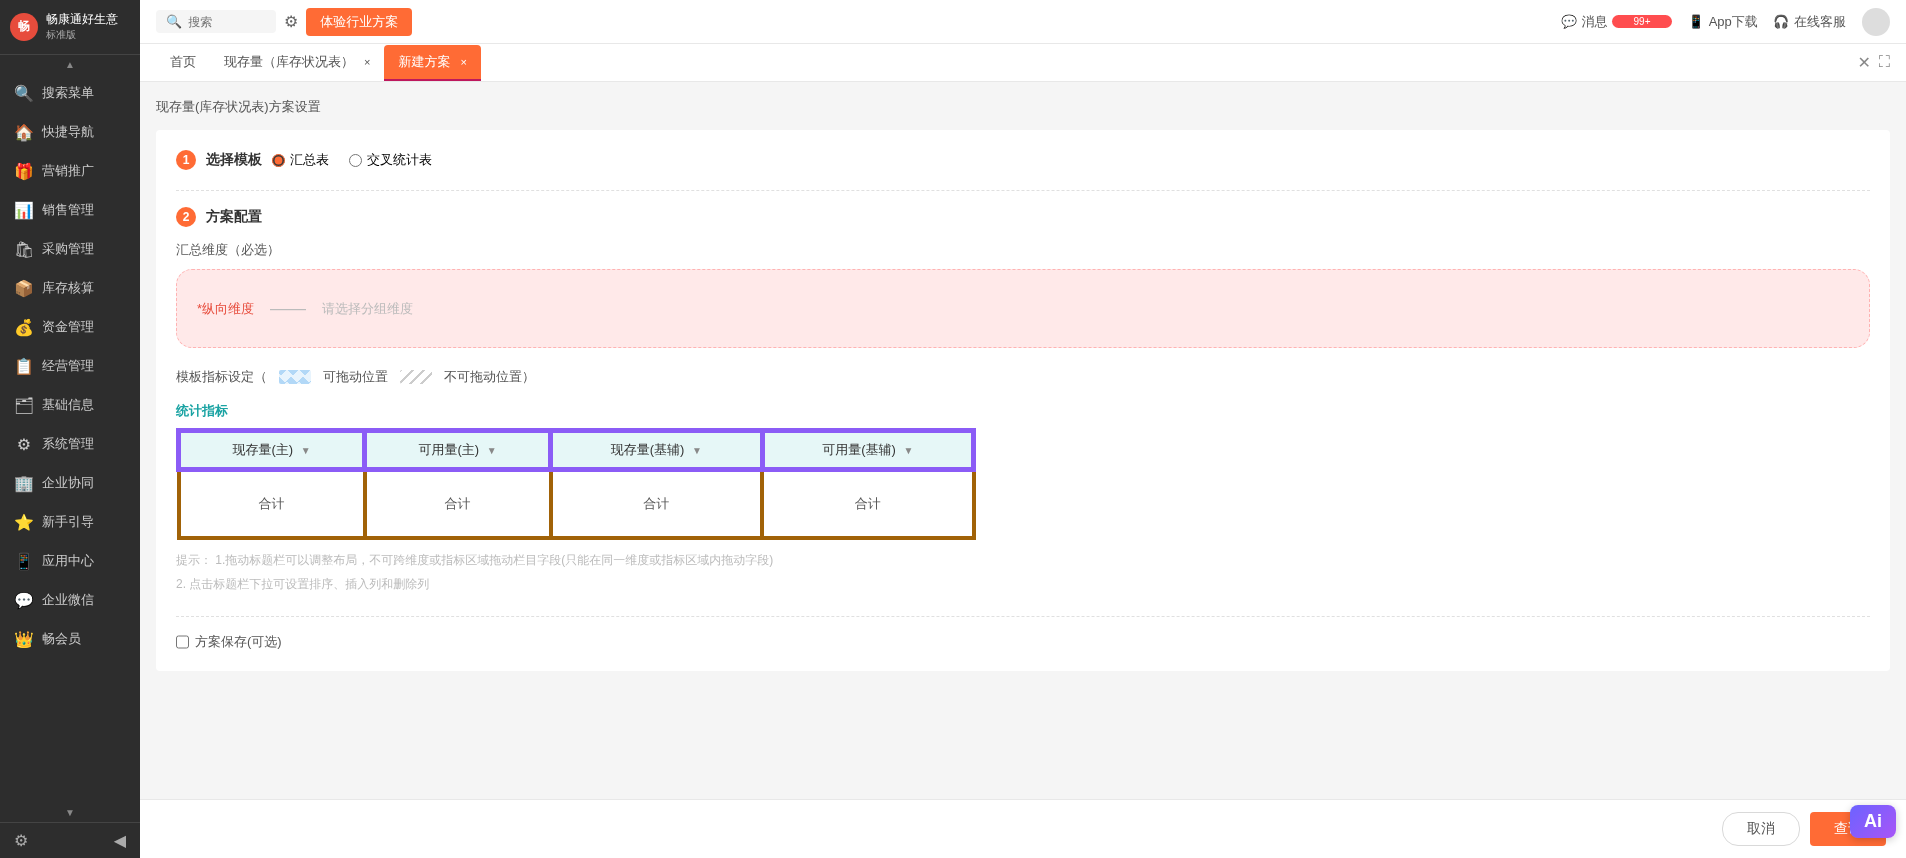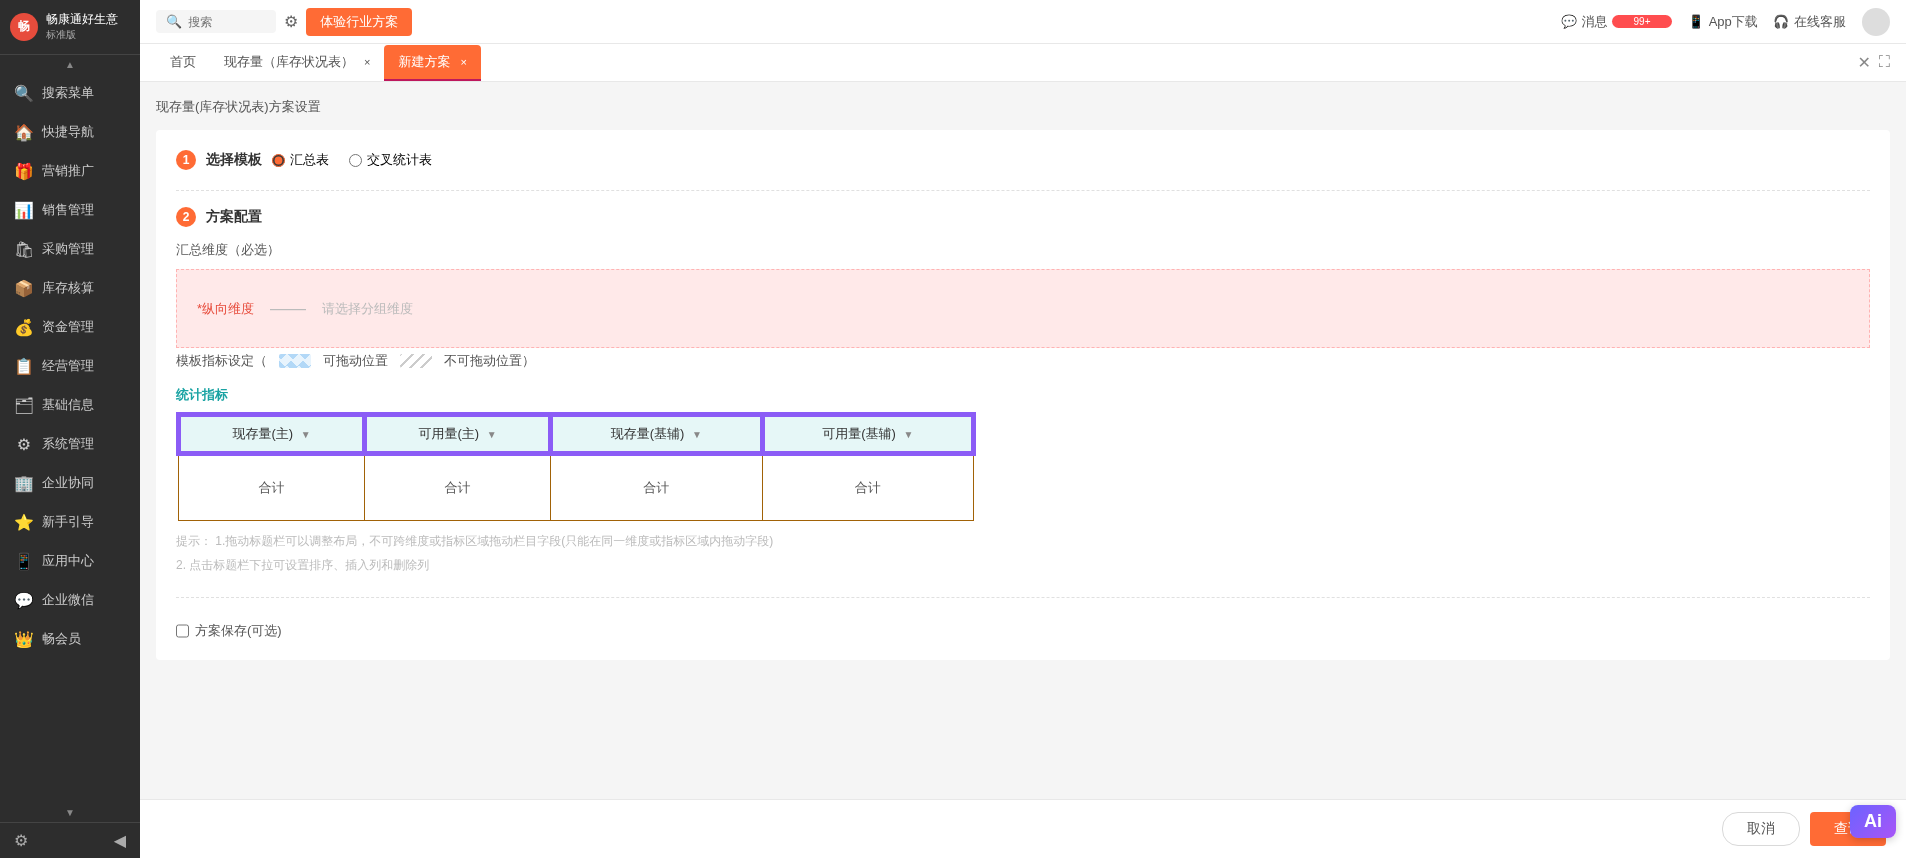--- a/index.html
+++ b/index.html
@@ -134,33 +134,33 @@
 
     
     .divider { border: none; border-top: 1px dashed #e0e0e0; margin: 16px 0; }
 
     
     .dim-label { font-size: 13px; color: #555; margin-bottom: 10px; }
 
     .dim-box {
       background: #ffe9e9;
       border: 1px dashed #ffb3b3;
-      border-radius: 0;
+      border-radius: 16px;
       padding: 28px 20px;
       display: flex; align-items: center; gap: 16px;
       min-height: 70px;
     }
     .dim-box-required { color: #e74c3c; font-size: 13px; }
     .dim-box-arrow { color: #bbb; font-size: 18px; }
     .dim-box-placeholder { color: #bbb; font-size: 13px; }
 
     
     .template-indicator {
       display: flex; align-items: center; gap: 12px;
-      font-size: 13px; color: #555; margin-top: 4px;
+      font-size: 13px; color: #555; margin-top: 20px;
     }
     .indicator-movable {
       display: inline-block; width: 32px; height: 14px;
       background: linear-gradient(135deg, #b2d8f7 25%, transparent 25%) -10px 0,
                   linear-gradient(225deg, #b2d8f7 25%, transparent 25%) -10px 0,
                   linear-gradient(315deg, #b2d8f7 25%, transparent 25%),
                   linear-gradient(45deg, #b2d8f7 25%, transparent 25%);
       background-size: 12px 12px;
       background-color: #e8f4fd;
       border-radius: 2px;
@@ -183,35 +183,35 @@
     .stats-table { border-collapse: collapse; width: 100%; max-width: 800px; }
     .stats-table th {
       background: #e6f7f7;
       border: 5px solid #8b5cf6;
       padding: 8px 6px;
       font-size: 13px; color: #333;
       font-weight: normal;
     }
     .stats-table td {
       background: #fff;
-      border: 1px solid #a16207;
+      border: 4px solid #a16207;
       padding: 23px 14px;
       text-align: center;
       font-size: 13px; color: #555;
     }
     .stats-table th .col-chevron { font-size: 10px; color: #888; margin-left: 4px; }
 
     
     .hints { margin-top: 8px; color: #bbb; font-size: 12px; line-height: 2; }
 
     
     .save-row {
       display: flex; gap: 6px;
       font-size: 13px; color: #555;
-      margin-top: 24px;
+      margin-top: 16px;
     }
 
     
     .footer {
       background: #fff;
       border-top: 1px solid #e8e8e8;
       display: flex; justify-content: flex-end;
       padding: 12px 20px;
       gap: 10px;
     }

